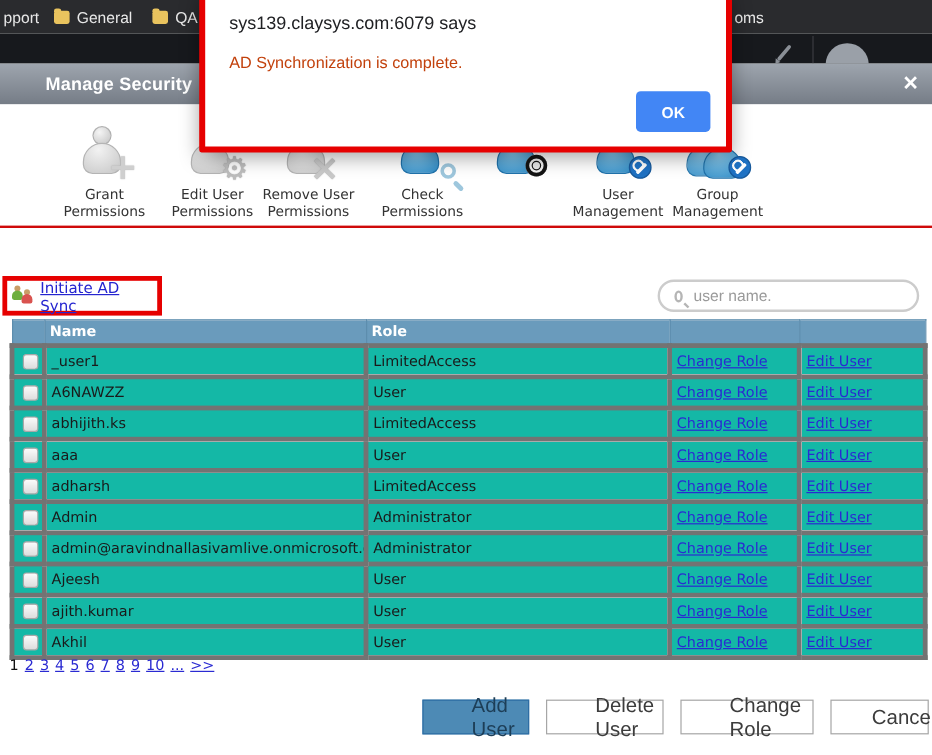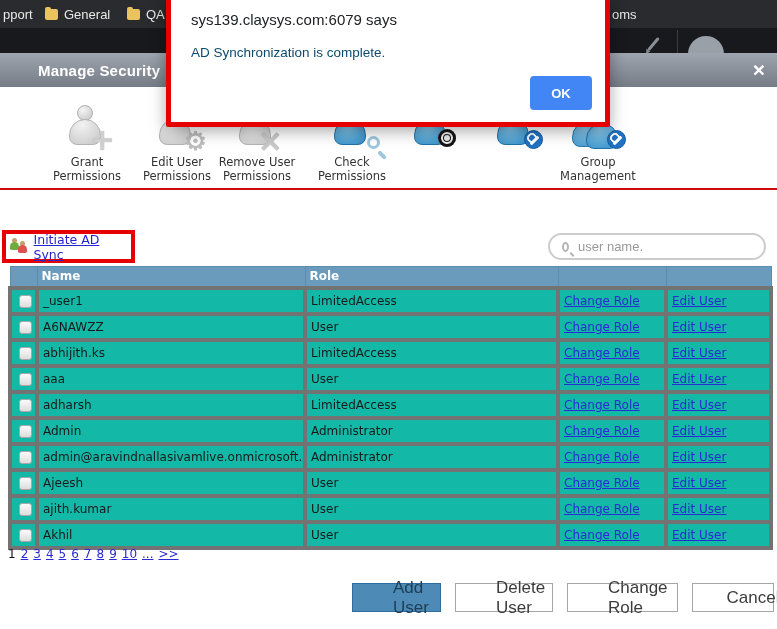--- a/index.html
+++ b/index.html
@@ -87,21 +87,21 @@
   .btn { position:absolute; top:496px; height:29px; font-size:17px; font-family:"Liberation Sans", sans-serif; display:flex; align-items:center; justify-content:center; cursor:pointer;padding-left:40px; }
   .btn-primary { left:352px; width:89px; background:#4d8ab5; border:1px solid #2e6da4; color:#1d3e57; }
   .btn-plain { background:#ffffff; border:1px solid #a6a6a6; color:#3c3c3c; }
   #btn-delete { left:455px; width:98px; }
   #btn-changerole { left:567px; width:111px; }
   #btn-cancel { left:692px; width:82px; }
 
   
   .alert-box { position:absolute; left:166px; top:-5px; width:444px; height:132px; border:5px solid #e60000; background:#ffffff; box-shadow:0 4px 16px rgba(0,0,0,.35); z-index:50; border-radius:2px; }
   .alert-title { position:absolute; left:20px; top:11px; font-size:15px; color:#202124; }
-  .alert-msg { position:absolute; left:20px; top:45px; font-size:13.5px; color:#0c4a6e; }
+  .alert-msg { position:absolute; left:20px; top:45px; font-size:13.5px; color:#c2410c; }
   .alert-ok { position:absolute; right:13px; bottom:12px; width:62px; height:34px; background:#4286f5; color:#fff; font-weight:bold; font-size:13px; border:none; border-radius:4px; display:flex; align-items:center; justify-content:center; cursor:pointer; }
 </style>
 </head>
 <body>
 
 <div id="stage">
 
   <div class="bookmarks-bar">
     <span class="bm-item" style="left:3px;">
       <span>pport</span>
@@ -182,20 +182,21 @@
         </div>
     </div>
     <div class="tb-item" style="left:471px;">
       <div class="icon-wrap">
           <div class="person blue">
             <div class="head"></div>
             <div class="torso"></div>
           </div>
           <span class="badge badge-wrench"></span>
         </div>
+      <div class="tb-label">User Management</div>
     </div>
     <div class="tb-item" style="left:554px;">
       <div class="icon-wrap">
         <div class="person blue back">
             <div class="head"></div>
             <div class="torso"></div>
           </div>
         <div class="person blue front">
             <div class="head"></div>
             <div class="torso"></div>

